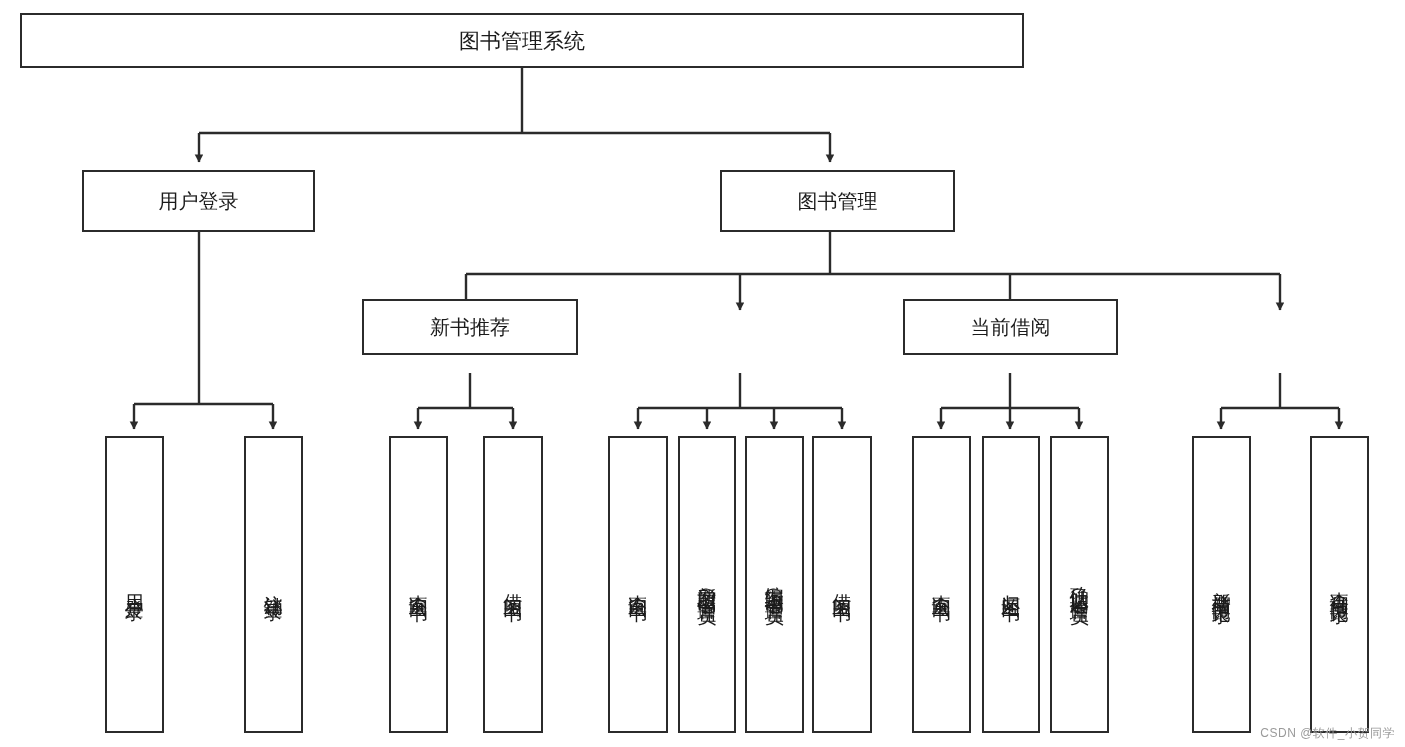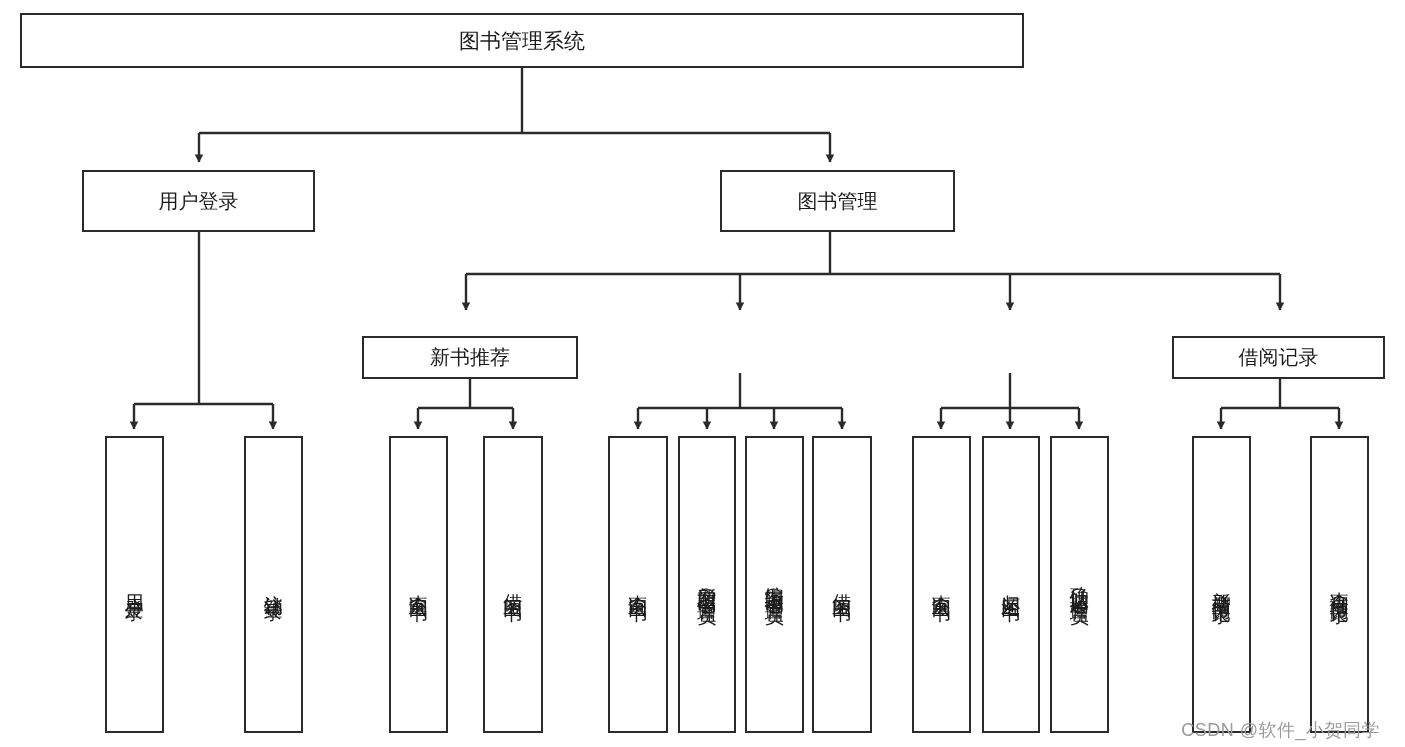--- a/index.html
+++ b/index.html
@@ -48,22 +48,22 @@
     font-size: 21px;
   }
   .node-l1 {
     top: 170px;
     height: 62px;
     font-size: 20px;
   }
   .node-l1.n-user-login { left: 82px; width: 233px; }
   .node-l1.n-book-mgmt  { left: 712px; width: 235px; margin-left: 8px; }
   .node-l2 {
-    top: 336px;
-    height: 43px;
+    top: 299px;
+    height: 56px;
     font-size: 20px;
   }
   .node-l2.n-new-book-rec { left: 362px; width: 216px; }
   .node-l2.n-book-borrow  { left: 632px; width: 216px; }
   .node-l2.n-current-borrow { left: 903px; width: 215px; }
   .node-l2.n-borrow-record  { left: 1172px; width: 213px; }
 
   .node-leaf {
     top: 436px;
     height: 297px;
@@ -72,23 +72,23 @@
   }
   .node-leaf .label {
     writing-mode: vertical-rl;
     text-orientation: upright;
     letter-spacing: 3px;
     white-space: nowrap;
   }
 
   .watermark {
     position: absolute;
-    right: 25px;
+    right: 10px;
     bottom: 5px;
-    font-size: 18px;
+    font-size: 12px;
     color: #9a9a9a;
     white-space: nowrap;
     letter-spacing: 0.5px;
   }
 </style>
 </head>
 <body>
 
 <div id="diagram-root">
 
@@ -149,22 +149,22 @@
   <div class="node node-l1 n-user-login">
     <span class="label">用户登录</span>
   </div>
   <div class="node node-l1 n-book-mgmt">
     <span class="label">图书管理</span>
   </div>
 
   <div class="node node-l2 n-new-book-rec">
     <span class="label">新书推荐</span>
   </div>
-  <div class="node node-l2 n-borrow-record">
-    <span class="label">借阅记录</span>
+  <div class="node node-l2 n-current-borrow">
+    <span class="label">当前借阅</span>
   </div>
 
   <div class="node node-leaf" style="left:105px;width:59px;">
     <span class="label">用户登录</span>
   </div>
   <div class="node node-leaf" style="left:244px;width:59px;">
     <span class="label">注销登录</span>
   </div>
 
   <div class="node node-leaf" style="left:389px;width:59px;">

